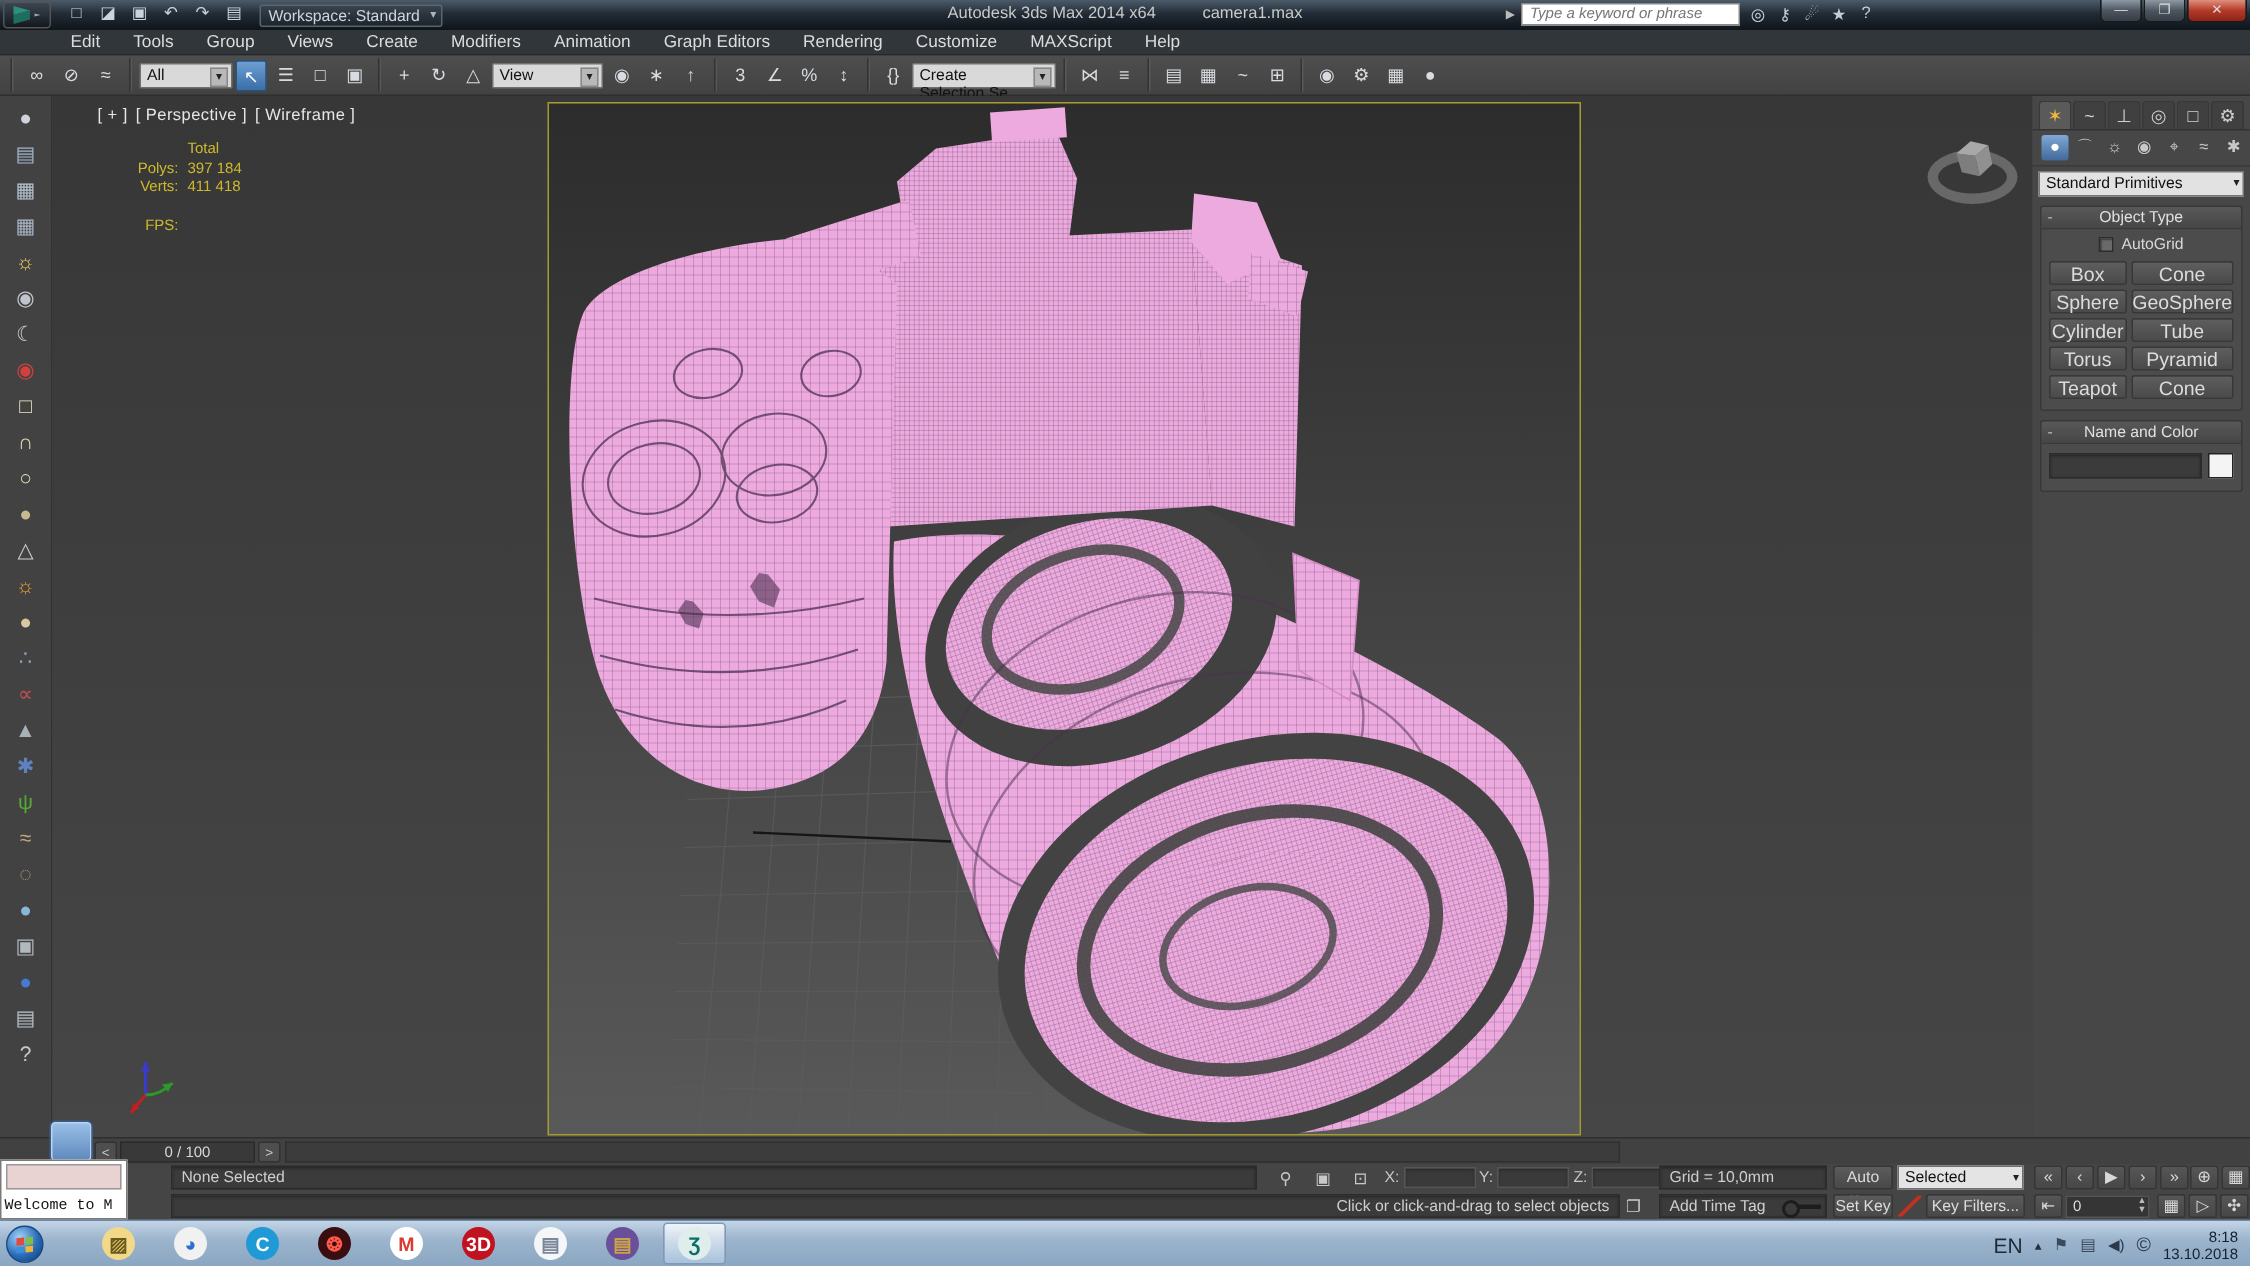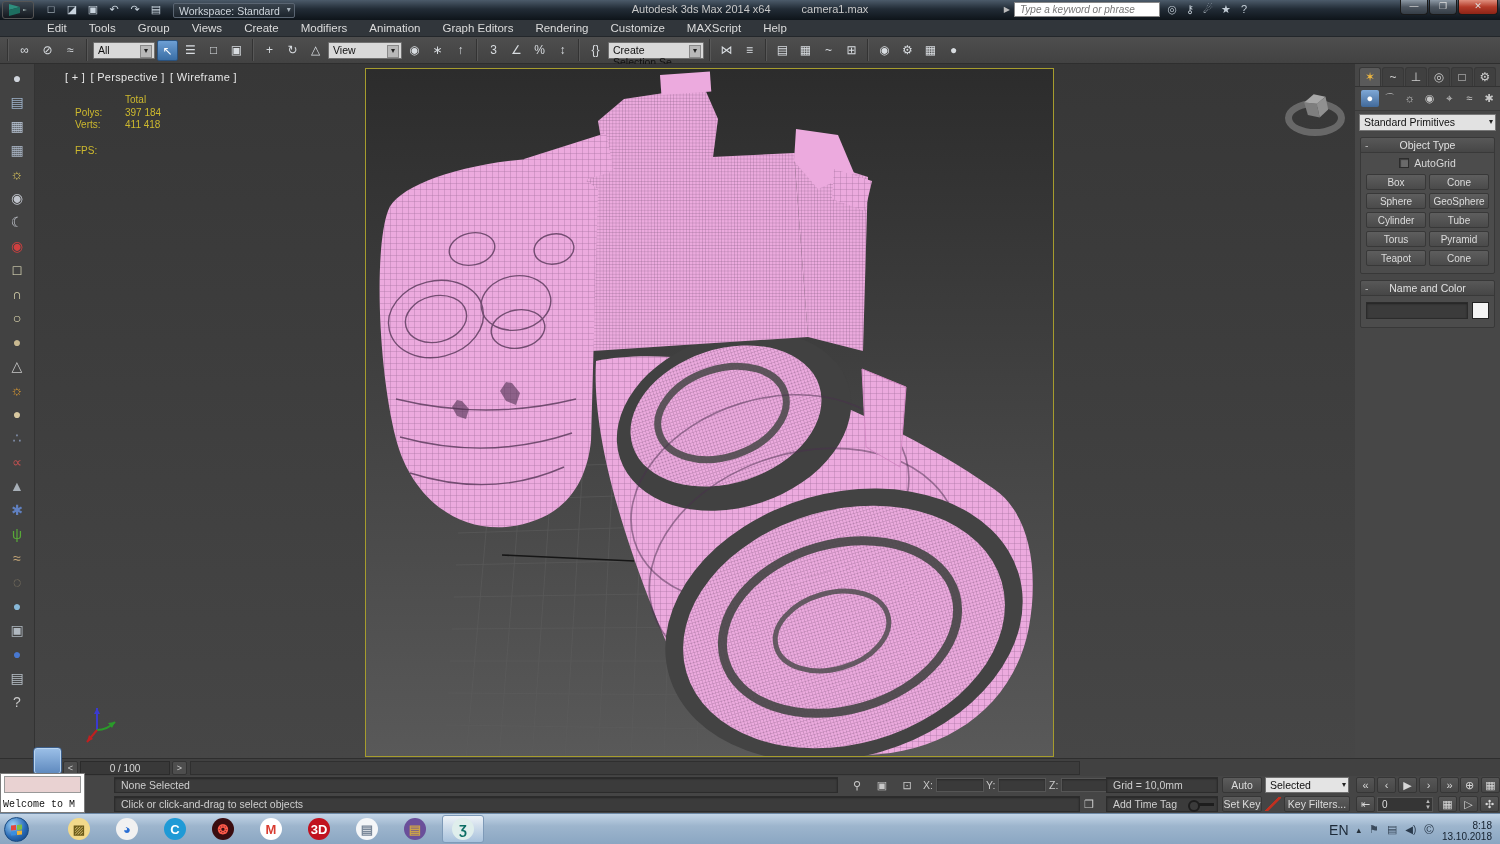--- a/index.html
+++ b/index.html
@@ -54,21 +54,21 @@
   #lt-expand { position:absolute; left:40px; top:651px; width:16px; height:16px; background:#555; border-radius:2px;
     color:#ccc; font-size:8px; line-height:16px; text-align:center; }
 
   
   #viewport { position:absolute; left:35px; top:64px; width:1320px; height:694px;
     background:linear-gradient(#373737,#464646); overflow:hidden; }
   #vp-label { position:absolute; left:30px; top:7px; color:#e6e6e6; font-size:11px; letter-spacing:.3px; }
   #vp-label span { margin-right:2px; }
   #vp-stats { position:absolute; left:40px; top:30px; color:#cdb92e; font-size:10px; line-height:12.5px; }
   #vp-stats .row { display:flex; }
-  #vp-stats .lbl { width:44px; margin-right:6px; }
+  #vp-stats .lbl { width:44px; text-align:right; margin-right:6px; }
   #vp-stats .fps { margin-top:13px; }
   #safe-frame { position:absolute; left:330px; top:4px; width:689px; height:689px;
     border:1px solid #a69c2d; background:linear-gradient(#2c2c2c,#595959); }
   #viewcube { position:absolute; left:1248px; top:20px; width:66px; height:66px; }
   #axis-gizmo { position:absolute; left:42px; top:640px; width:46px; height:46px; }
 
   
   #cmd-panel { position:absolute; left:1355px; top:64px; width:145px; height:694px; background:#474747; }
   #cp-tabs { display:flex; padding:3px 2px 0 4px; gap:1px; border-bottom:1px solid #333; }
   .cp-tab { width:22px; height:19px; text-align:center; font-size:12px; line-height:19px; color:#cfcfcf;
@@ -81,21 +81,21 @@
     font-size:10.5px; padding:1px 4px; position:relative; }
   #cp-category:after { content:"▾"; position:absolute; right:2px; top:2px; font-size:8px; color:#222; }
   .rollout { margin:6px 5px 0 5px; border:1px solid #383838; background:#4c4c4c; border-radius:2px; }
   .rollout-h { height:15px; background:linear-gradient(#585858,#464646); border-bottom:1px solid #393939;
     text-align:center; font-size:10.5px; color:#e0e0e0; line-height:14px; position:relative; border-radius:2px 2px 0 0; }
   .rollout-h .minus { position:absolute; left:4px; top:0; color:#bbb; }
   .autogrid { display:flex; align-items:center; justify-content:center; gap:5px; padding:4px 0 2px 0; font-size:10.5px; color:#d8d8d8; }
   .checkbox { width:10px; height:10px; border:1px solid #2c2c2c; background:#6a6a6a; box-shadow:inset 1px 1px 1px #3c3c3c; }
   .prim-grid { display:grid; grid-template-columns:1fr 1fr; gap:3px; padding:3px 5px 7px 5px; }
   .prim-btn { height:16px; background:linear-gradient(#5e5e5e,#4a4a4a); border:1px solid #383838; border-radius:2px;
-    color:#dcdcdc; font-size:10px; text-align:center; line-height:15px; }
+    color:#dcdcdc; font-size:13px; text-align:center; line-height:15px; }
   .nc-body { display:flex; align-items:center; gap:4px; padding:6px 5px 8px 5px; }
   .nc-input { flex:1; height:17px; background:#3b3b3b; border:1px solid #2b2b2b; box-shadow:inset 0 1px 2px #222; }
   .nc-swatch { width:17px; height:17px; background:#f4f4f4; border:1px solid #222; }
 
   
   #timeslider { position:absolute; left:0; top:758px; width:1500px; height:18px; background:#414141; border-top:1px solid #2e2e2e; }
   #ts-thumb { position:absolute; left:33px; top:-12px; width:29px; height:28px; border-radius:4px;
     background:linear-gradient(#9cc0e8,#5d88bd); border:1px solid #3c5d88; box-shadow:inset 0 0 0 1px #b8d4f0; }
   #ts-prev { position:absolute; left:63px; top:2px; }
   #ts-next { position:absolute; left:172px; top:2px; }
@@ -105,21 +105,21 @@
     color:#d8d8d8; font-size:10px; text-align:center; line-height:13px; }
   #ts-track { position:absolute; left:190px; top:2px; width:890px; height:14px; background:#3c3c3c; border:1px solid #2f2f2f; }
 
   
   #statusbar { position:absolute; left:0; top:776px; width:1500px; height:37px; background:#454545; }
   .srow { position:absolute; left:0; width:1500px; height:18px; display:flex; align-items:center;margin-left:28px; }
   #srow1 { top:0; } #srow2 { top:19px; }
   .sunken { background:#3b3b3b; border:1px solid #2c2c2c; box-shadow:inset 0 1px 2px #262626;
     color:#cfcfcf; font-size:10.5px; padding:0 6px; height:16px; line-height:15px; }
   #sel-status { position:absolute; left:86px; width:724px; }
-  #prompt-line { position:absolute; left:86px; width:966px; }
+  #prompt-line { position:absolute; left:86px; width:966px;text-align:right; }
   .s-ico { position:absolute; font-size:11px; color:#c8c8c8; width:18px; text-align:center; }
   .coord { position:absolute; display:flex; align-items:center; gap:3px; font-size:10.5px; color:#c8c8c8; }
   .coord .fld { width:48px; height:14px; background:#3a3a3a; border:1px solid #555; box-shadow:inset 0 1px 2px #282828; }
   #grid-box { position:absolute; left:1078px; width:112px; }
   #timetag-box { position:absolute; left:1078px; width:112px; }
   .g-btn { background:linear-gradient(#5c5c5c,#484848); border:1px solid #363636; border-radius:2px; color:#dcdcdc;
     font-size:10.5px; height:16px; line-height:15px; text-align:center; position:absolute; }
   #autokey { left:1194px; width:40px; } #setkey { left:1194px; width:40px; }
   #keymode-dd { position:absolute; left:1237px; width:84px; height:16px; background:#e4e4e4; border:1px solid #707070;
     color:#111; font-size:10.5px; padding:1px 12px 0 4px; }

